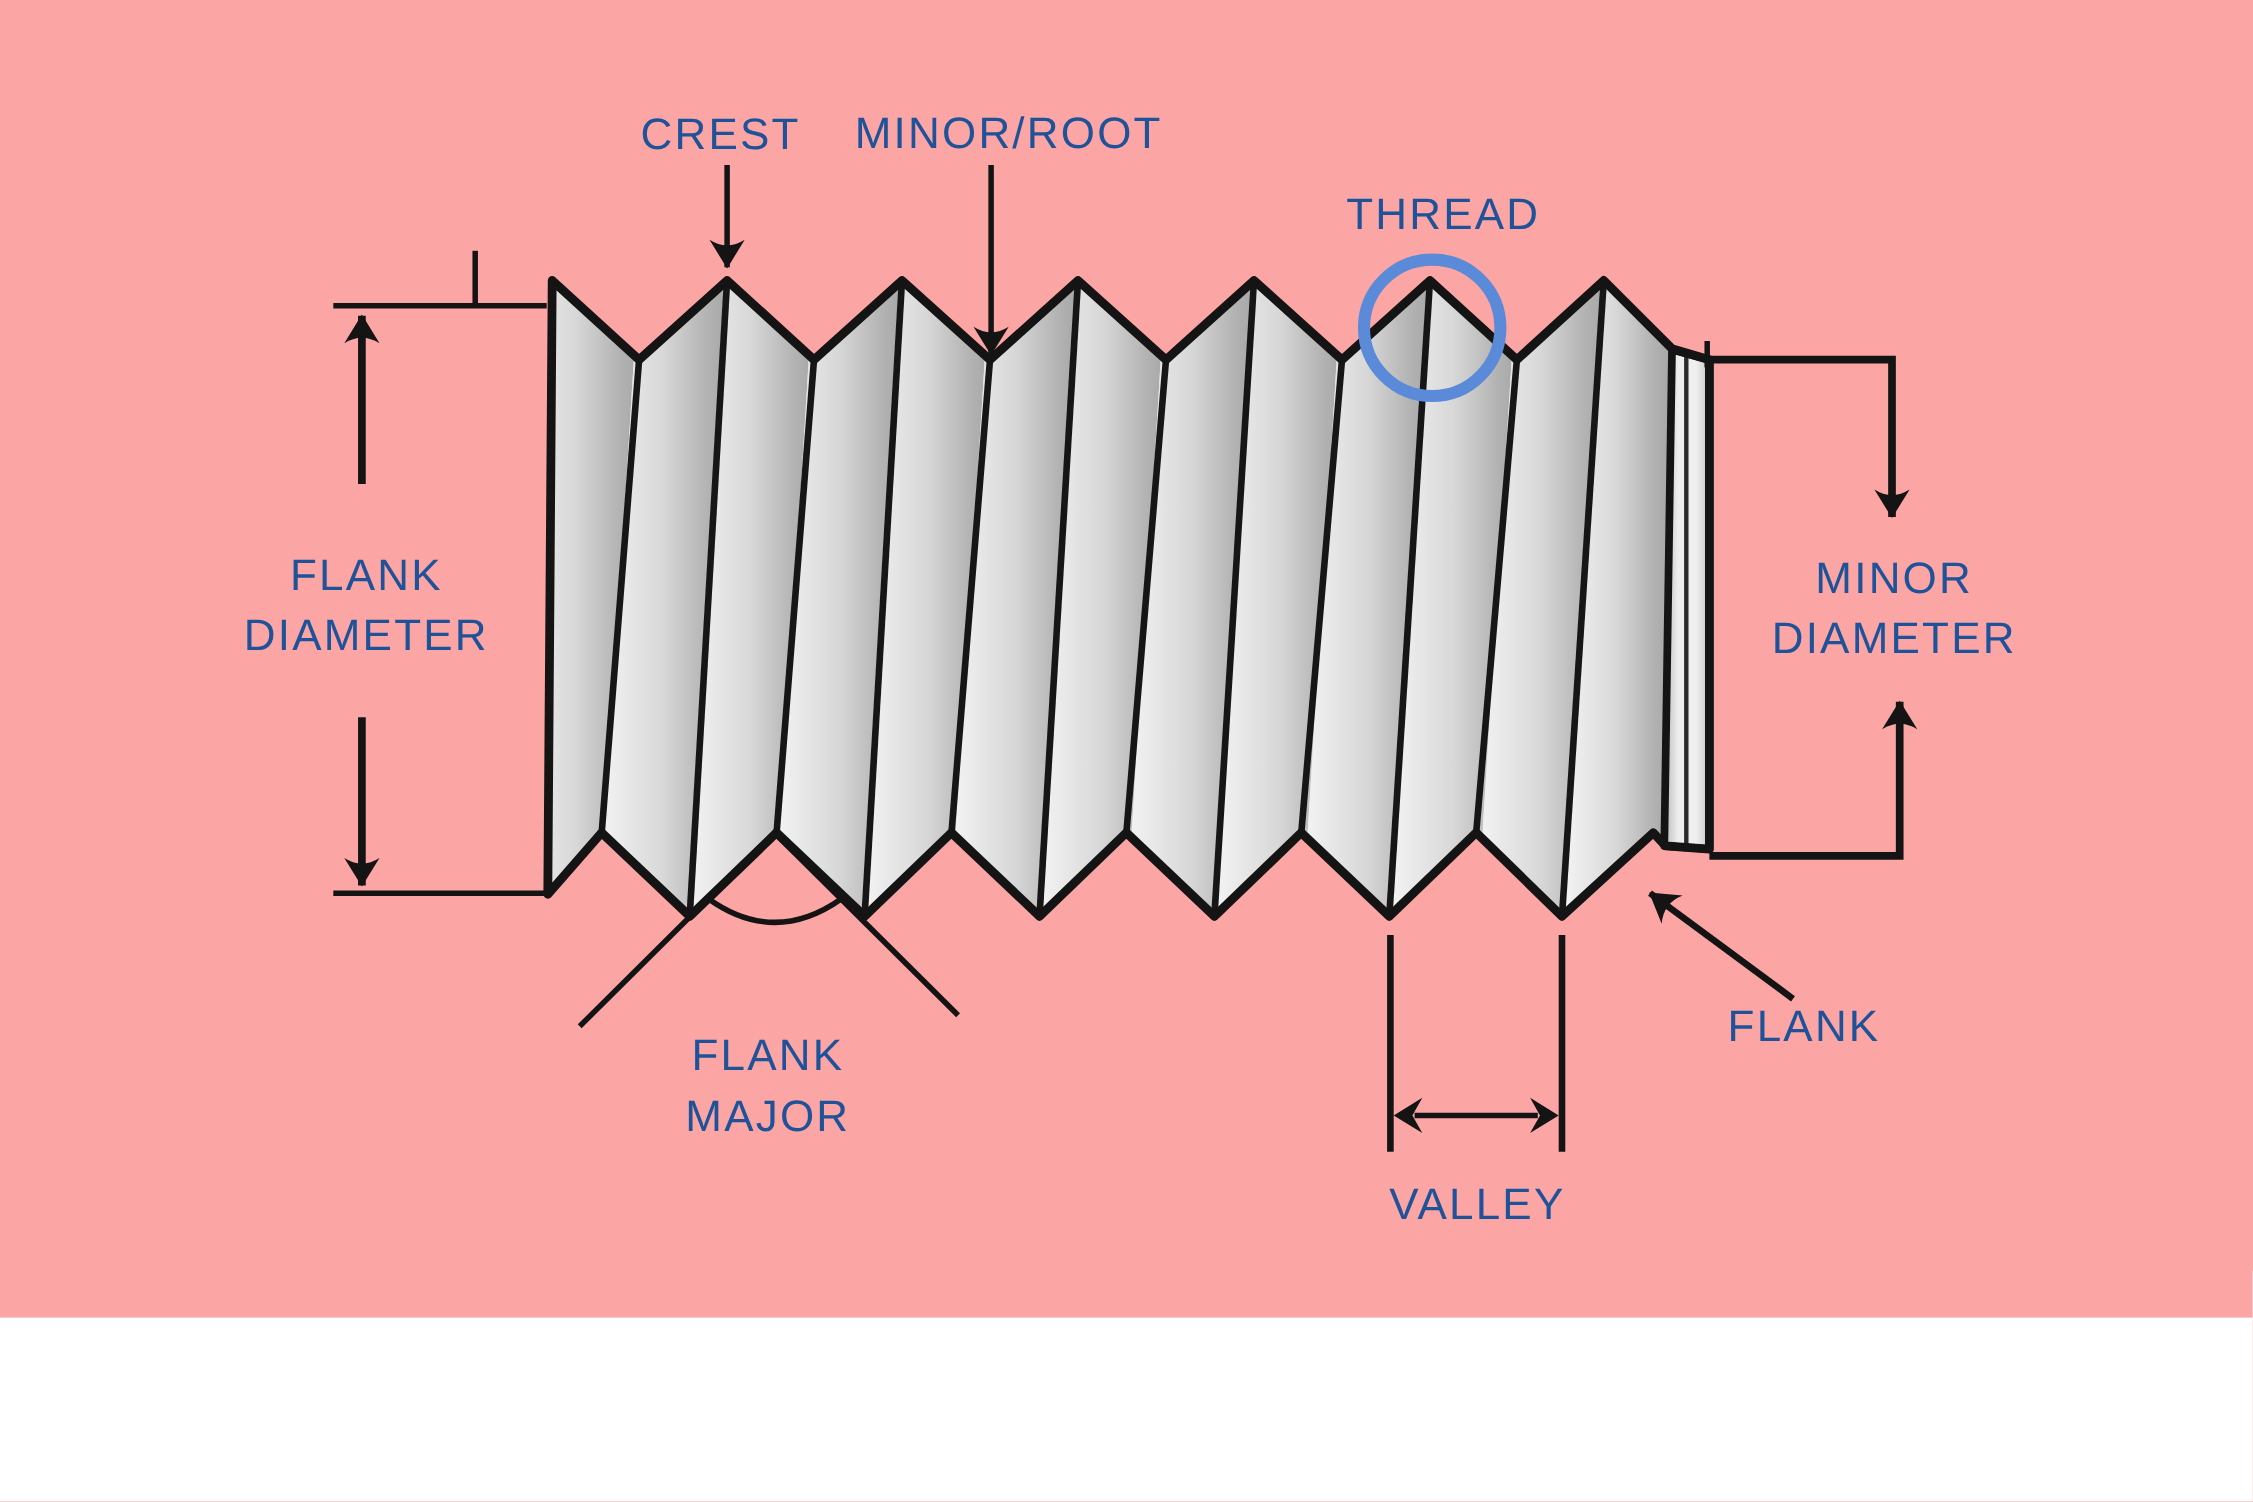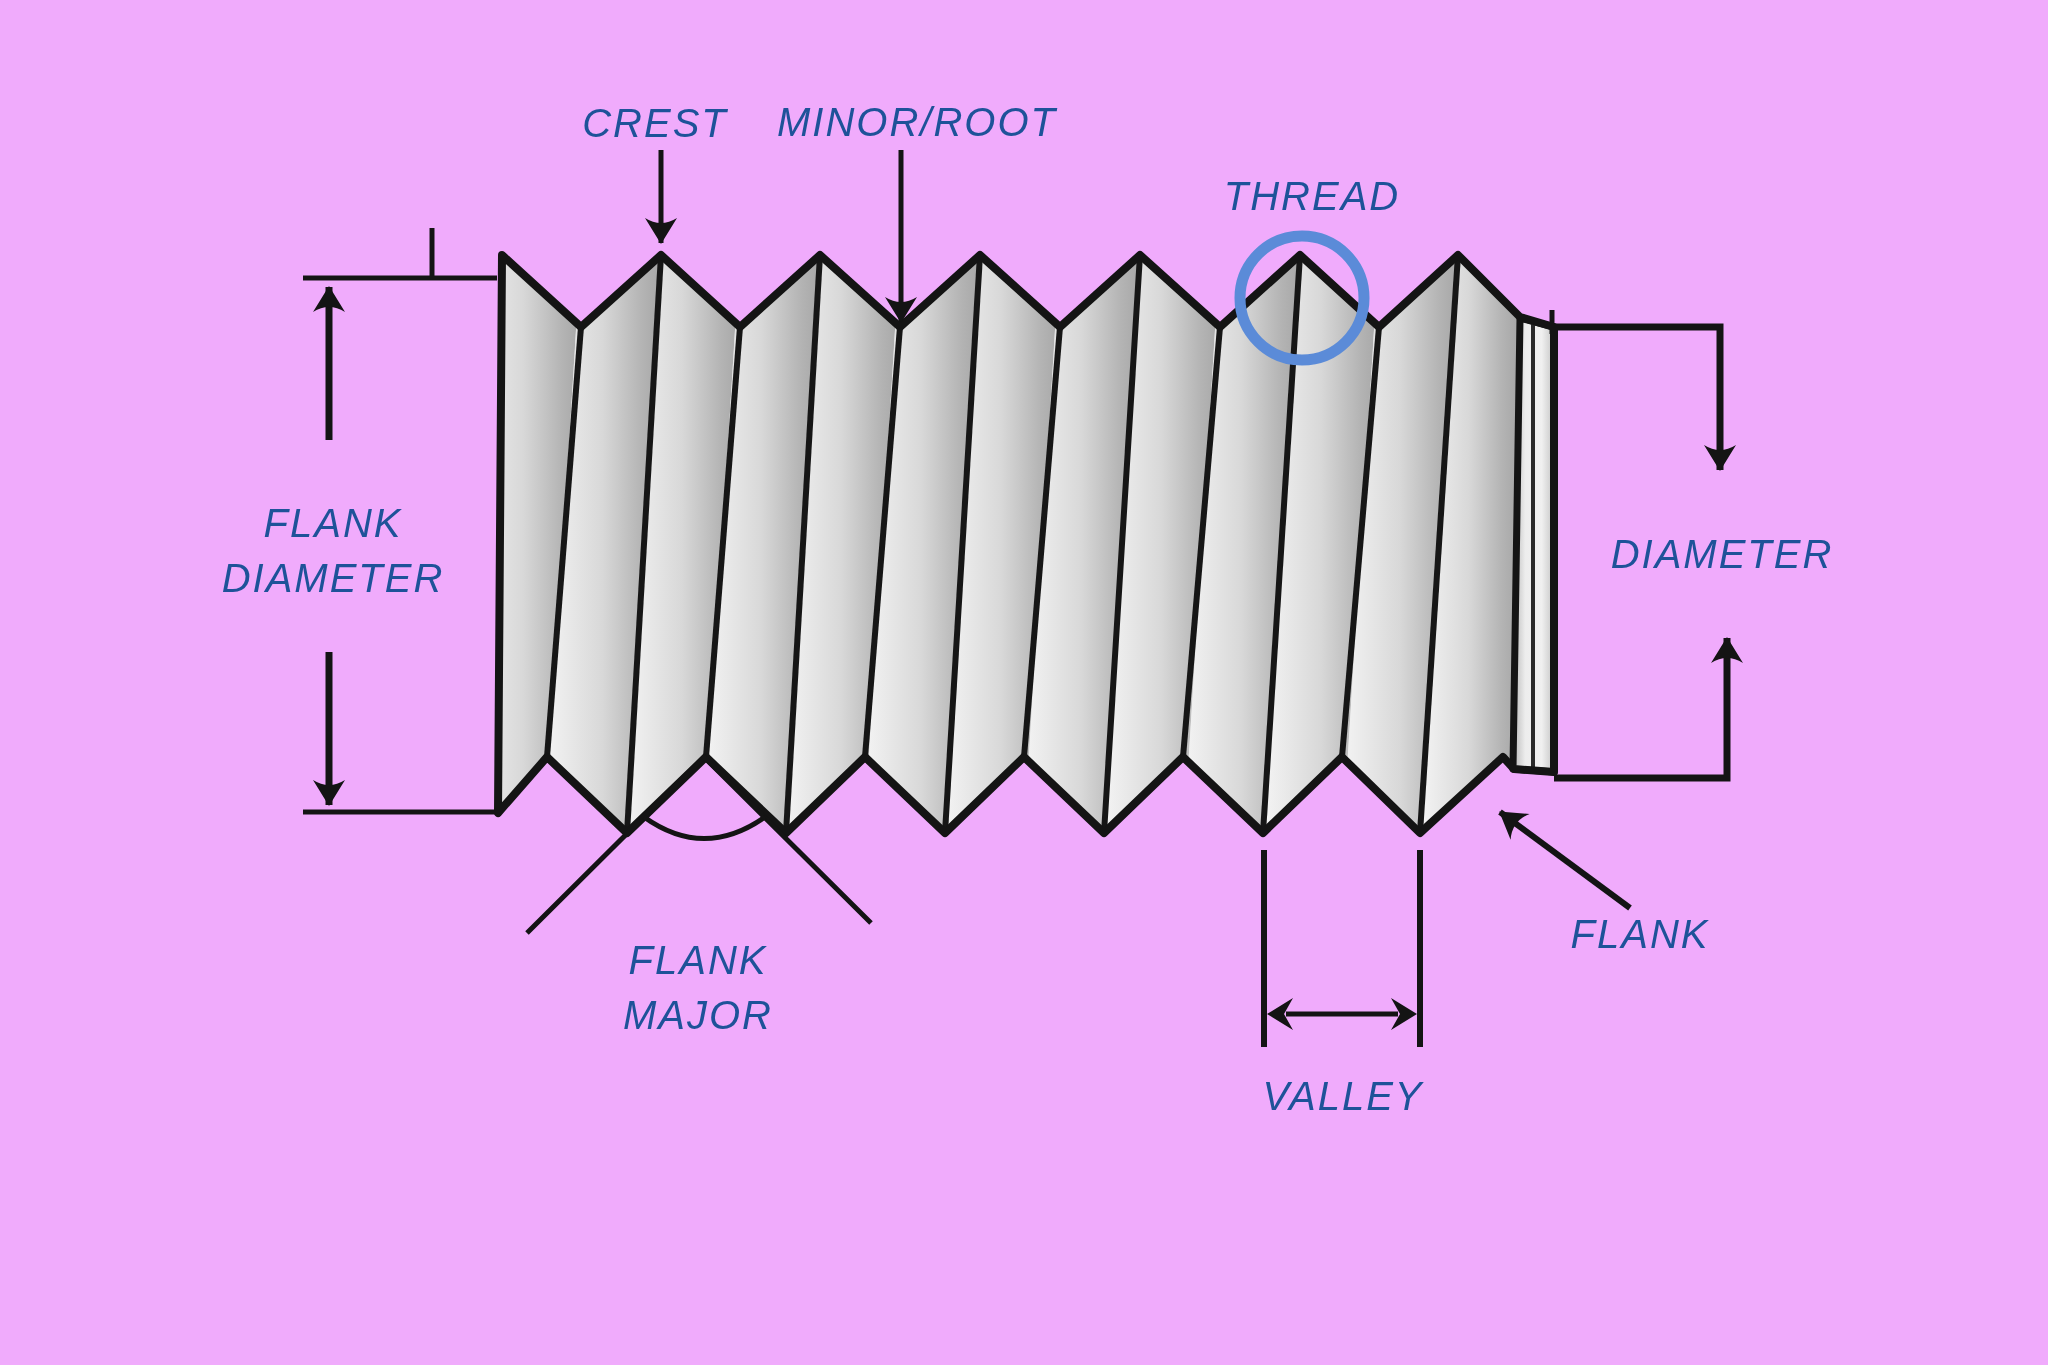--- a/index.html
+++ b/index.html
@@ -1,22 +1,21 @@
 <!DOCTYPE html>
 <html style="--label-blue: #1E5299;"><head>
 <meta charset="utf-8">
 <style>
   html,body{margin:0;padding:0;background:#ffffff;}
   .stage{
     position:relative;
-    width:2048px;height:1365px;
-    background:#f0abfc;
+    width:2048px;height:1198px;
+    background:#fca5a5;
     overflow:hidden;
     font-family:"Liberation Sans", sans-serif;
-    font-style:italic;
   }
   .art{position:absolute;left:0;top:0;width:2048px;height:1365px;}
   .label{
     position:absolute;
     transform:translate(-50%,-50%);
     color:var(--label-blue,#1E5299);
     font-size:40px;
     line-height:55px;
     letter-spacing:2px;
     text-align:center;
@@ -133,20 +132,21 @@
   <div class="label" style="left:655px;top:123px;">CREST</div>
   <div class="label" style="left:917px;top:122px;">MINOR/ROOT</div>
   <div class="label" style="left:1312px;top:196px;">THREAD</div>
 
   <div class="label" style="left:333px;top:551px;">
     <div>FLANK</div>
     <div>DIAMETER</div>
   </div>
 
   <div class="label" style="left:1722px;top:554px;">
+    <div>MINOR</div>
     <div>DIAMETER</div>
   </div>
 
   <div class="label" style="left:698px;top:988px;">
     <div>FLANK</div>
     <div>MAJOR</div>
   </div>
 
   <div class="label" style="left:1640px;top:934px;">FLANK</div>
   <div class="label" style="left:1343px;top:1096px;">VALLEY</div>

